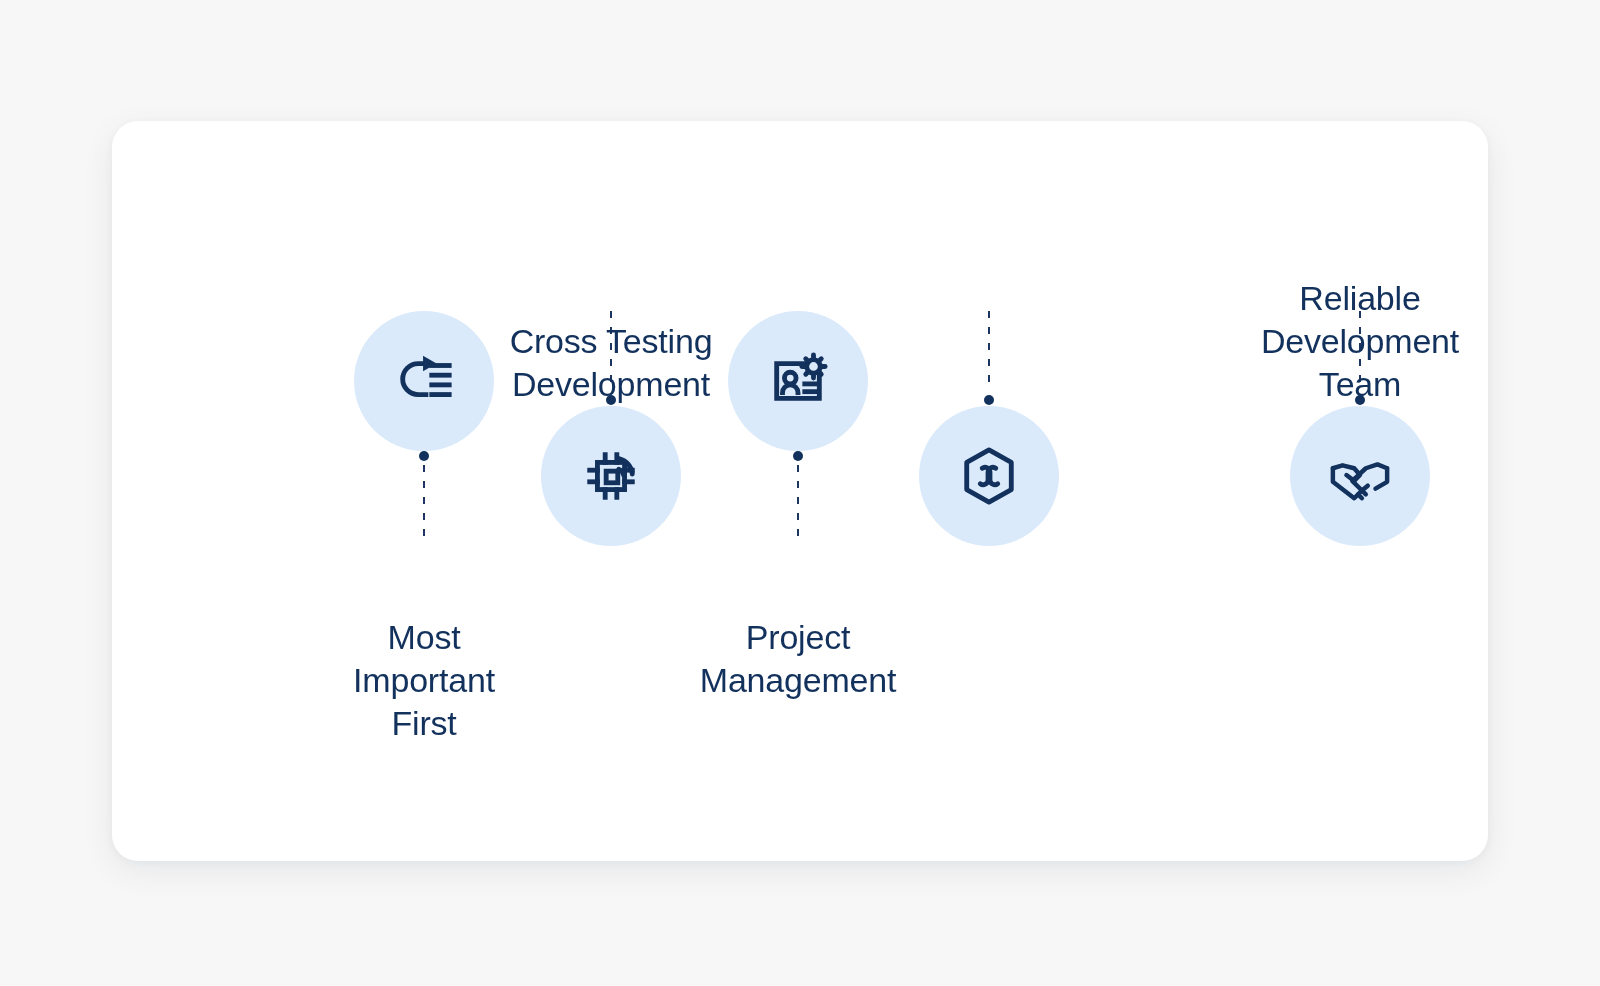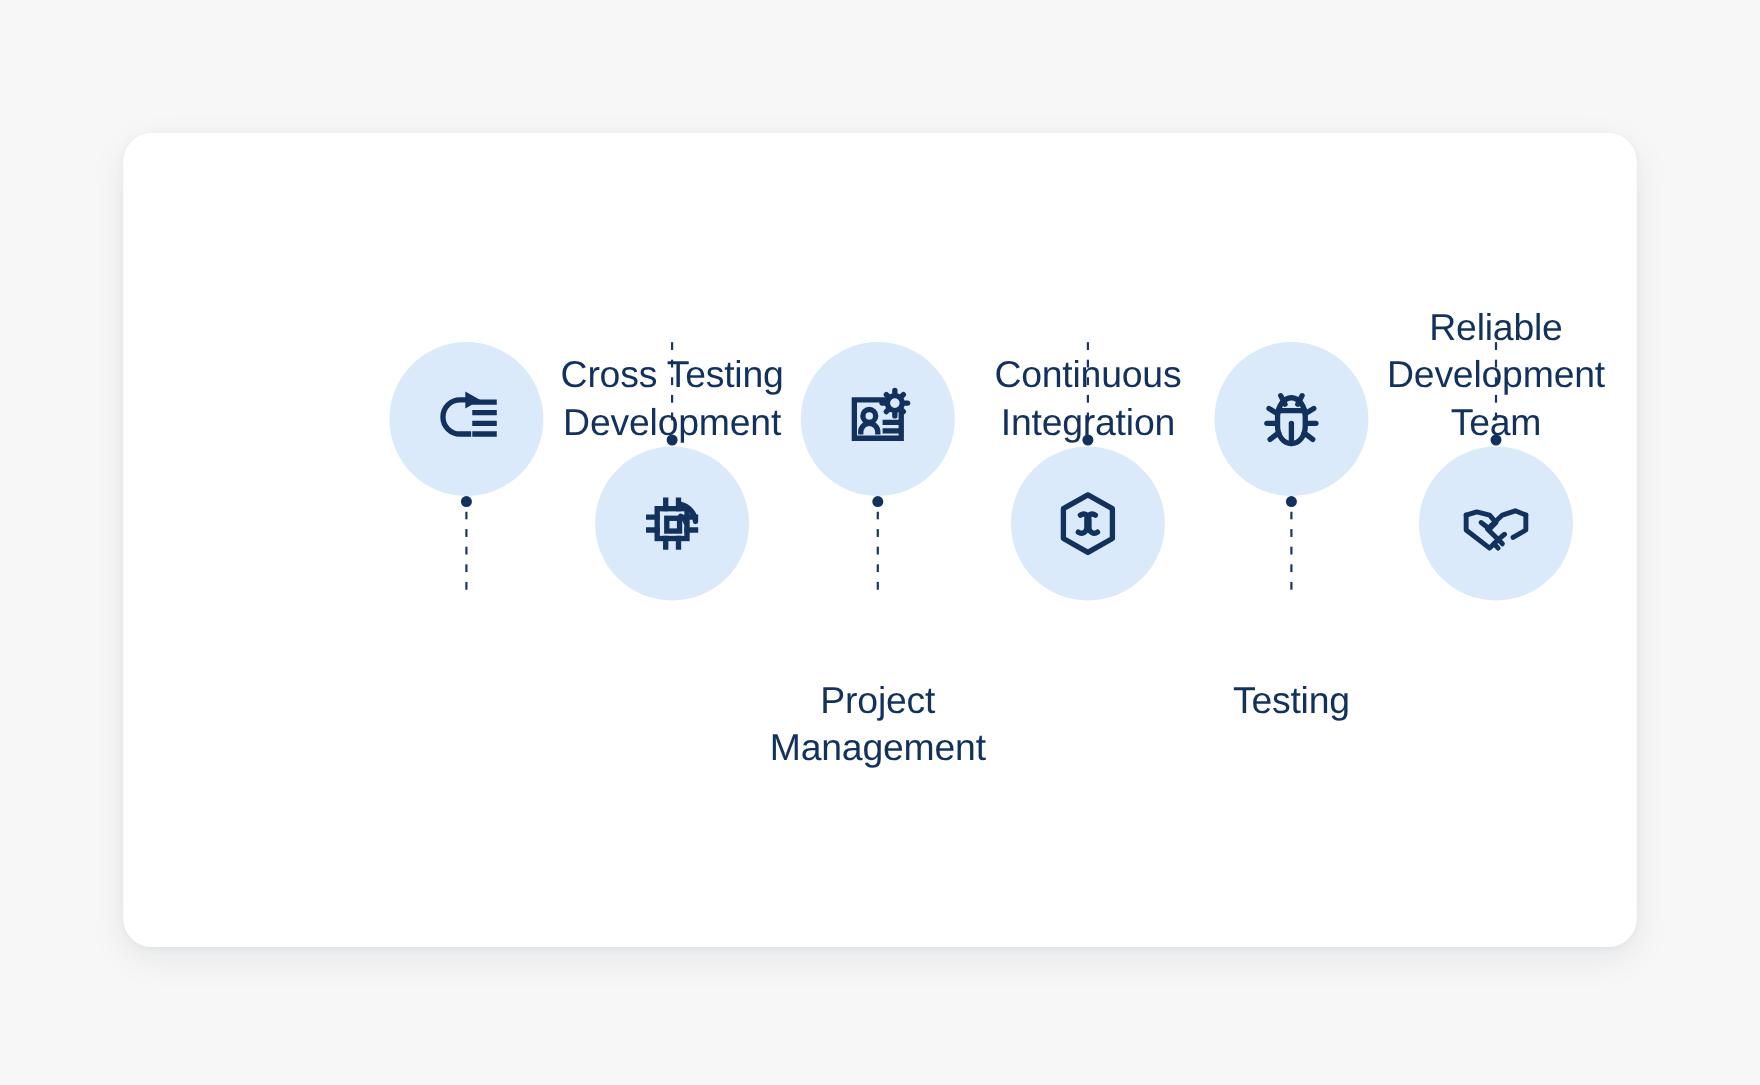--- a/index.html
+++ b/index.html
@@ -144,20 +144,23 @@
           <path d="M40 16 H58"></path>
           <path d="M40 26 H58"></path>
           <path d="M40 36 H58"></path>
           <path d="M40 46 H58"></path>
         </svg>
       </div>
       <div class="connector">
         <span class="dot"></span>
         <span class="dash"></span>
       </div>
+      <div class="label">Most
+Important
+First</div>
     </div>
 
     <div class="milestone down" id="m1">
       <div class="circle">
         <svg viewBox="0 0 64 64" fill="none" stroke="#12315c" stroke-width="5" stroke-linecap="square">
           <rect x="18" y="18" width="28" height="28"></rect>
           <rect x="27" y="27" width="12" height="12"></rect>
           <path d="M26 10 V18"></path>
             <path d="M38 10 V18"></path>
           <path d="M26 46 V54"></path>
@@ -210,46 +213,22 @@
         <svg viewBox="0 0 64 64" fill="none" stroke="#12315c" stroke-width="5" stroke-linejoin="round" stroke-linecap="round">
           <path d="M32 5 L55 18 V46 L32 59 L9 46 V18 Z"></path>
           <path d="M25 24 a5 5 0 0 1 8 4 v8 a5 5 0 0 0 8 4"></path>
           <path d="M39 24 a5 5 0 0 0 -8 4 v8 a5 5 0 0 1 -8 4"></path>
         </svg>
       </div>
       <div class="connector">
         <span class="dash"></span>
         <span class="dot"></span>
       </div>
-      <div class="label">Continuous
-Integration</div>
-    </div>
-
-    <div class="milestone up" id="m4">
-      <div class="circle">
-        <svg viewBox="0 0 64 64" fill="none" stroke="#12315c" stroke-width="5" stroke-linecap="round" stroke-linejoin="round">
-          <path d="M19 30 a13 18 0 0 1 26 0 v9 a13 16 0 0 1 -26 0 Z"></path>
-          <path d="M20 24 H44"></path>
-          <path d="M32 36 V55"></path>
-          <path d="M19 27 L11 22"></path>
-          <path d="M18 36 H9"></path>
-          <path d="M20 45 L12 51"></path>
-          <path d="M45 27 L53 22"></path>
-          <path d="M46 36 H55"></path>
-          <path d="M44 45 L52 51"></path>
-          <path d="M26 18 L22 10"></path>
-          <path d="M38 18 L42 10"></path>
-        </svg>
-      </div>
-      <div class="connector">
-        <span class="dot"></span>
-        <span class="dash"></span>
-      </div>
-      <div class="label">Testing</div>
-    </div>
+    </div>
+
 
     <div class="milestone down" id="m5">
       <div class="circle">
         <svg viewBox="0 0 64 64" fill="none" stroke="#12315c" stroke-width="4.6" stroke-linejoin="round" stroke-linecap="round">
           <path d="M4 24 L14 21 L26 24 L32 31 L26 37 L18 31"></path>
           <path d="M60 24 L50 20 L38 24 L24 37 L34 47 L40 42"></path>
           <path d="M4 24 V38 L26 55 L34 47"></path>
           <path d="M60 24 V38 L48 45"></path>
           <path d="M34 47 L38 51"></path>
           <path d="M30 51 L34 55"></path>

